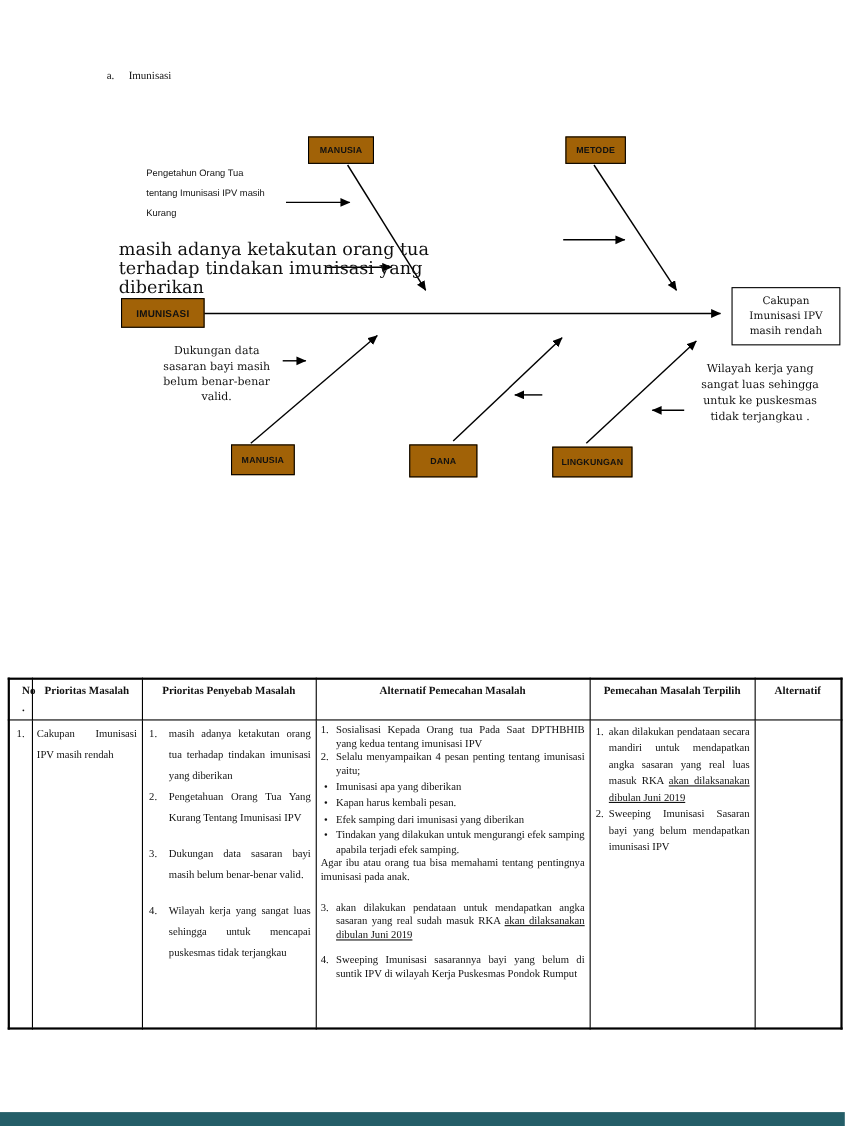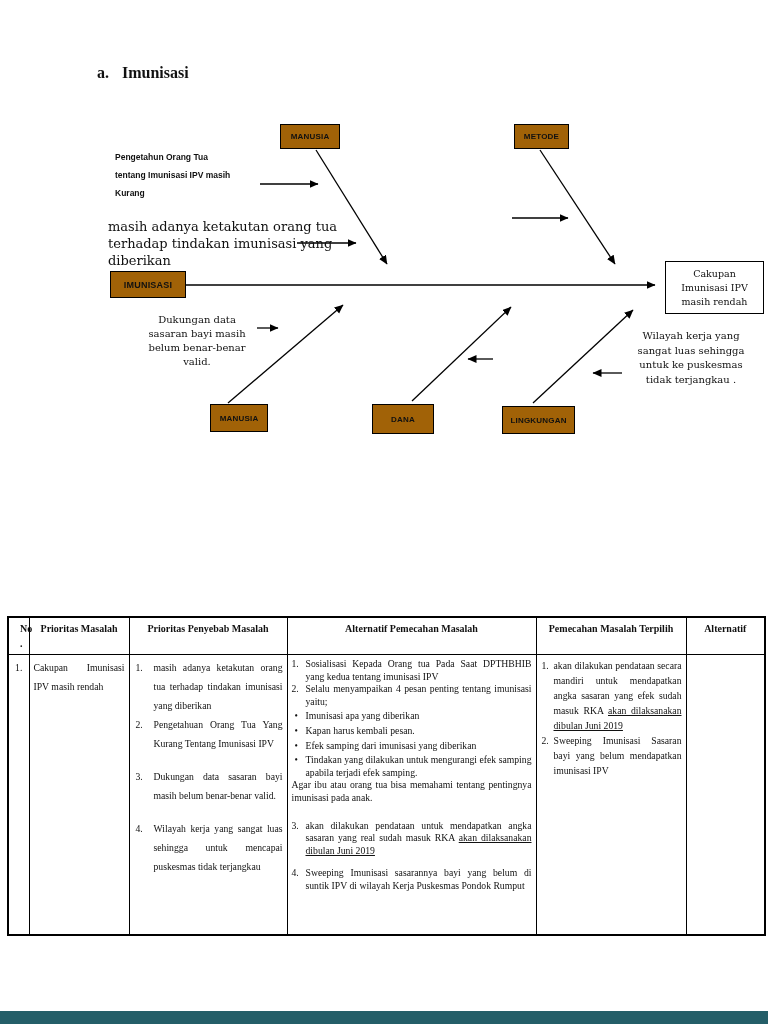--- a/index.html
+++ b/index.html
@@ -4,21 +4,21 @@
 <style>
   html,body { margin:0; padding:0; }
   body {
     width:768px; height:1024px; position:relative; background:#ffffff;
     font-family:"Liberation Serif", serif; color:#111;
     overflow:hidden;
   }
   .page { position:absolute; inset:0; background:#fff; }
 
   
-  .heading { position:absolute; left:97px; top:64px; font-weight:bold; font-size:16px; }
+  .heading { position:absolute; left:97px; top:64px; font-weight:normal; font-size:10px; }
   .heading .letter { display:inline-block; margin-right:13px; }
 
   
   .diagram-svg { position:absolute; left:0; top:0; }
   .catbox {
     position:absolute; border:1.5px solid #000; background:#a16207;
     display:flex; align-items:center; justify-content:center;
     font-family:"Liberation Sans", sans-serif; font-weight:bold; font-size:8px;
     letter-spacing:.2px;
   }
@@ -28,22 +28,22 @@
   .box-sarana     { left:210px; top:404px; width:56px;  height:26px; }
   .box-dana       { left:372px; top:404px; width:60px;  height:28px; }
   .box-lingkungan { left:502px; top:406px; width:71px;  height:26px; }
   .effect-box {
     position:absolute; left:665px; top:261px; width:97px; height:51px;
     border:1.5px solid #000; display:flex; align-items:center; justify-content:center;
     text-align:center; font-family:"DejaVu Serif", serif; font-size:9.5px;
     line-height:14px; white-space:pre-line;
   }
   .cause { position:absolute; white-space:pre-line; font-family:"DejaVu Serif", serif; font-size:10px; line-height:14px; }
-  .cause-pengetahuan { left:115px; top:148px; font-family:"Liberation Sans",sans-serif; font-weight:bold; font-size:8.5px; line-height:18px; }
-  .cause-ketakutan   { left:108px; top:218px; font-size:13px; line-height:17px; }
+  .cause-pengetahuan { left:133px; top:148px; font-family:"Liberation Sans",sans-serif; font-weight:normal; font-size:8.5px; line-height:18px; }
+  .cause-ketakutan   { left:108px; top:218px; font-size:16px; line-height:17px; }
   .cause-metode      { left:399px; top:184px; width:126px; text-align:center; }
   .cause-dukungan    { left:137px; top:313px; width:120px; text-align:center; }
   .cause-wilayah     { left:622px; top:329px; width:138px; text-align:center; line-height:14.5px; }
 
   
   .doc-table {
     position:absolute; left:7px; top:616px; width:757px;
     border-collapse:collapse; table-layout:fixed; border:2px solid #000;
   }
   .doc-table th, .doc-table td { border:1px solid #000; vertical-align:top; }
@@ -221,21 +221,21 @@
           </div>
           <div class="alt-item gap-alt4">
             <span class="num">4.</span>
             <span>Sweeping Imunisasi sasarannya bayi yang belum di suntik IPV di wilayah Kerja Puskesmas Pondok Rumput</span>
           </div>
         </td>
 
         <td>
           <div class="sel-item">
             <span class="num">1.</span>
-            <span>akan dilakukan pendataan secara mandiri untuk mendapatkan angka sasaran yang efek sudah masuk RKA </span><span class="u">akan dilaksanakan dibulan Juni 2019</span>
+            <span>akan dilakukan pendataan secara mandiri untuk mendapatkan angka sasaran yang real luas masuk RKA </span><span class="u">akan dilaksanakan dibulan Juni 2019</span>
           </div>
           <div class="sel-item">
             <span class="num">2.</span>
             <span>Sweeping Imunisasi Sasaran bayi yang belum mendapatkan imunisasi IPV</span>
           </div>
         </td>
 
         <td></td>
       </tr>
     </tbody>

